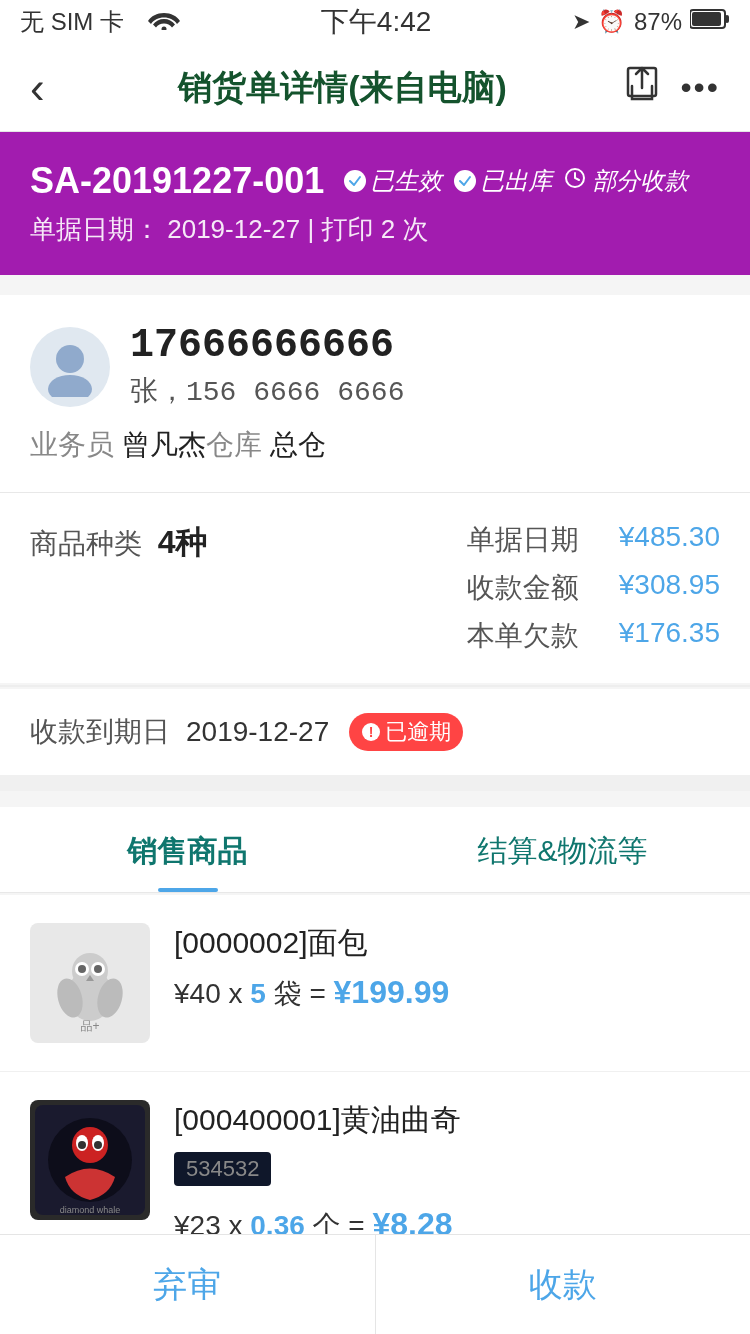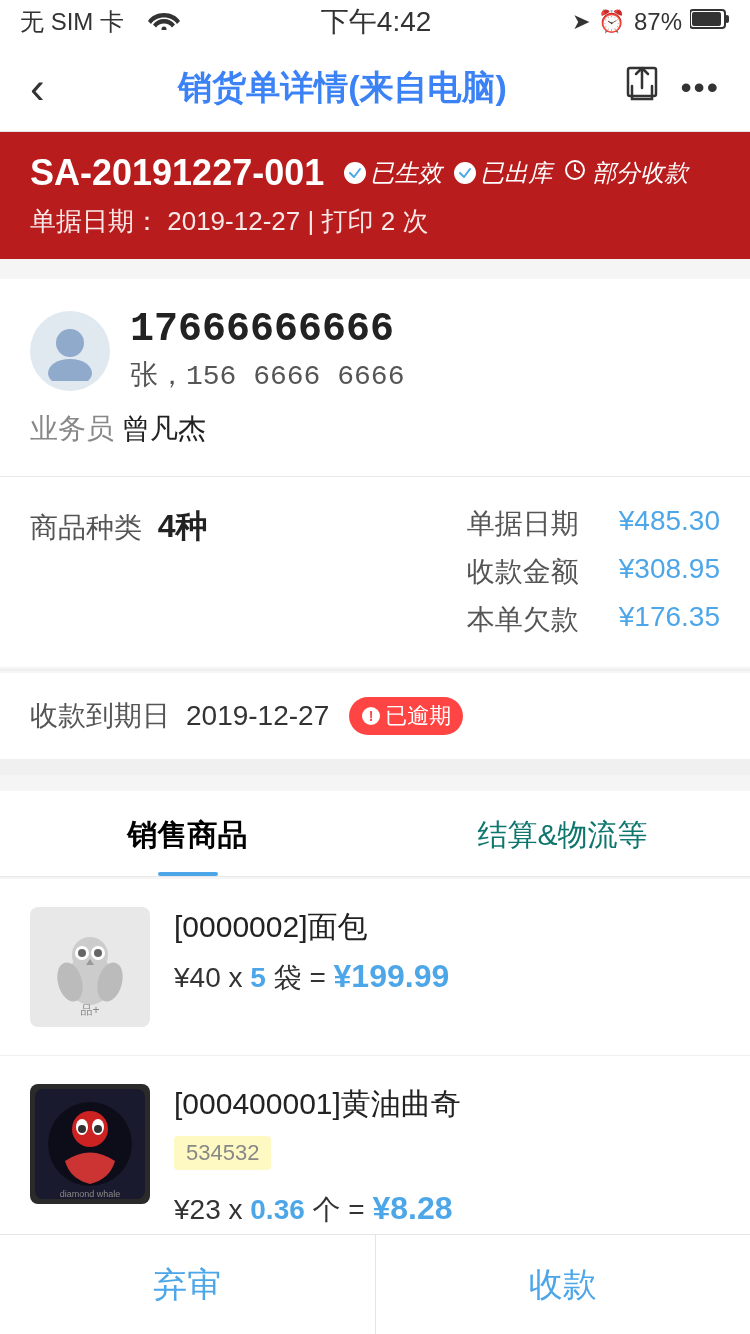--- a/index.html
+++ b/index.html
@@ -35,34 +35,34 @@
       background: #fff;
       display: flex;
       align-items: center;
       justify-content: space-between;
       padding: 0 30px;
       border-bottom: 1px solid #e5e5e5;
     }
     .nav-title {
       font-size: 34px;
       font-weight: 600;
-      color: #3b82f6;
+      color: #14532d;
       margin-left: 16px;
     }
     .nav-back {
       font-size: 36px;
       color: #333;
       cursor: pointer;
     }
     .nav-actions { display: flex; align-items: center; gap: 20px; }
 
     
     .header-banner {
-      background: #b91c1c;
-      padding: 20px 30px;
+      background: #a21caf;
+      padding: 28px 30px;
       color: #fff;
     }
     .banner-row1 {
       display: flex;
       align-items: center;
       gap: 20px;
       margin-bottom: 10px;
     }
     .order-id {
       font-size: 36px;
@@ -198,21 +198,21 @@
     .tab-item {
       flex: 1;
       text-align: center;
       padding: 24px 0 20px;
       font-size: 30px;
       color: #0f766e;
       cursor: pointer;
       position: relative;
     }
     .tab-item.active {
-      color: #000000;
+      color: #0f766e;
       font-weight: 600;
     }
     .tab-indicator {
       position: absolute;
       bottom: 0;
       left: 50%;
       transform: translateX(-50%);
       width: 60px;
       height: 4px;
       background: #4da6e8;
@@ -234,21 +234,21 @@
     .product-name {
       font-size: 30px;
       color: #222;
       font-weight: 500;
       margin-bottom: 10px;
     }
     .product-sku {
       display: inline-block;
       font-size: 22px;
       color: #888;
-      background: #fef9c3;
+      background: #0f172a;
       padding: 4px 12px;
       border-radius: 4px;
       margin-bottom: 10px;
     }
     .product-price-row {
       font-size: 28px;
       color: #333;
       margin-top: 8px;
     }
     .price-highlight { color: #4da6e8; font-weight: 600; }
@@ -405,20 +405,24 @@
     <div>
       <div class="customer-name">17666666666</div>
       <div class="customer-phone">张，156 6666 6666</div>
     </div>
   </div>
   <div class="customer-details">
     <div class="detail-item">
       <span class="detail-label">业务员</span>
       <span class="detail-value">曾凡杰</span>
     </div>
+    <div class="detail-item">
+      <span class="detail-label">仓库</span>
+      <span class="detail-value">总仓</span>
+    </div>
   </div>
 </div>
 
 <div class="thin-divider"></div>
 
 <div class="summary-section">
   <div class="summary-row">
     <div>
       <span class="summary-left">商品种类</span>
       <span class="summary-count">4种</span>

